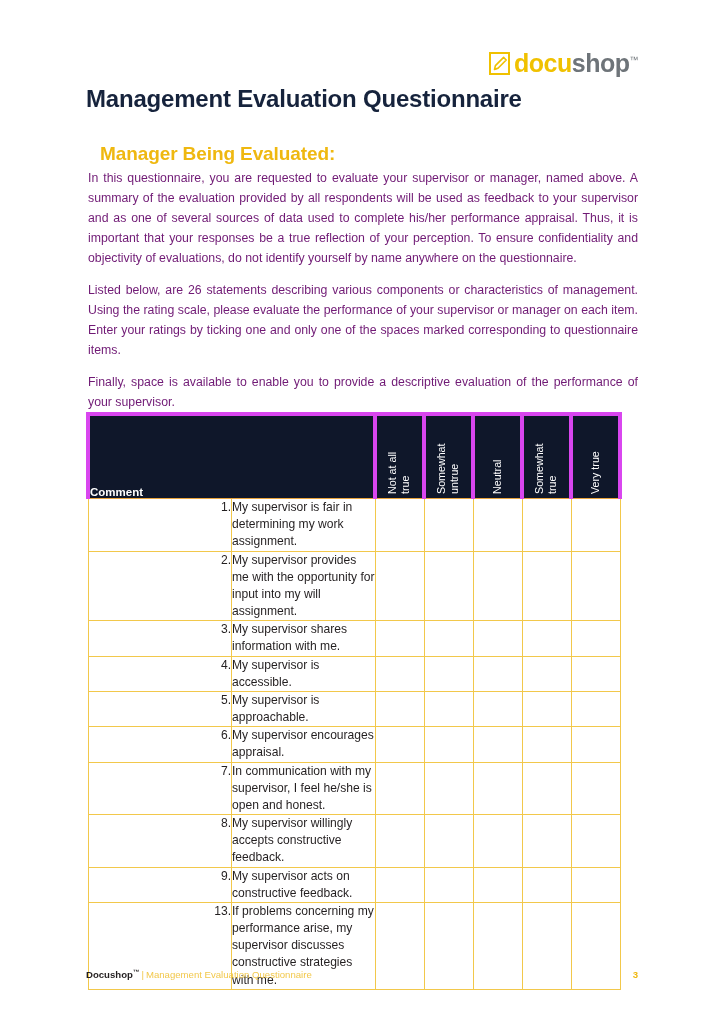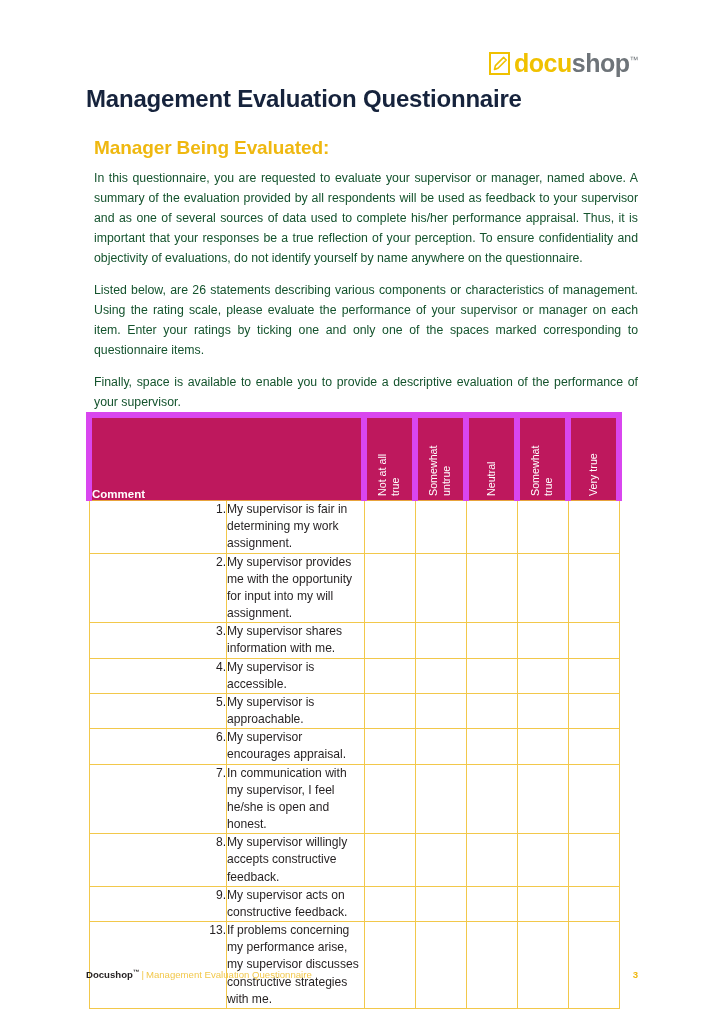--- a/index.html
+++ b/index.html
@@ -69,59 +69,59 @@
     font-size: 24px;
     font-weight: bold;
     color: #16233C;
     letter-spacing: -0.2px;
     line-height: 1.1;
   }
   h2.doc-subtitle {
     position: absolute;
     left: 0;
     top: 130px;
-    margin: 8px;
+    margin: 14px;
     font-size: 19px;
     font-weight: bold;
     color: #EFB810;
     letter-spacing: -0.1px;
     line-height: 1.1;
   }
 
   
   .paras {
     position: absolute;
     left: 0;
     top: 168px;
     width: 552px;
   }
   .para {
     font-size: 12.3px;
     line-height: 1.63;
     text-align: justify;
-    margin: 0 0 12px 8px;
-    color: #14532d;
+    margin: 0 0 12px 2px;
+    color: #701a75;
   }
   .para:last-child { margin-bottom: 0; }
 
   
   .qtable-wrap {
     position: absolute;
     left: 0;
     top: 412px;
     width: 536px;
   }
   table.qtable {
     border-collapse: collapse;
     width: 536px;
     table-layout: fixed;
   }
   table.qtable thead th {
-    background: #be185d;
-    border: 6px solid #d946ef;
+    background: #0f172a;
+    border: 4px solid #d946ef;
     border-bottom: 1px solid #E8A33D;
     padding: 0;
     height: 82px;
     vertical-align: bottom;
     position: relative;
   }
   th.col-comment {
     text-align: left;
     vertical-align: middle;
     padding-left: 10px;

